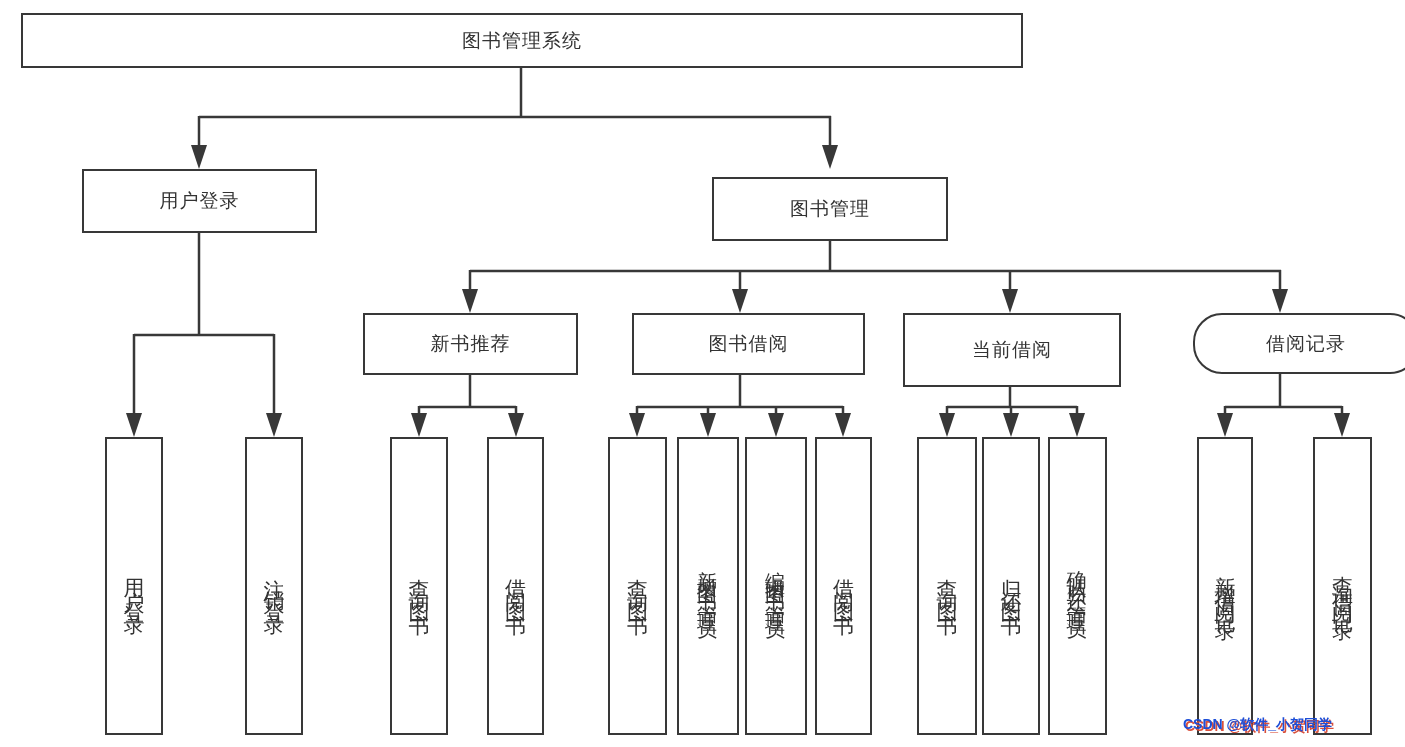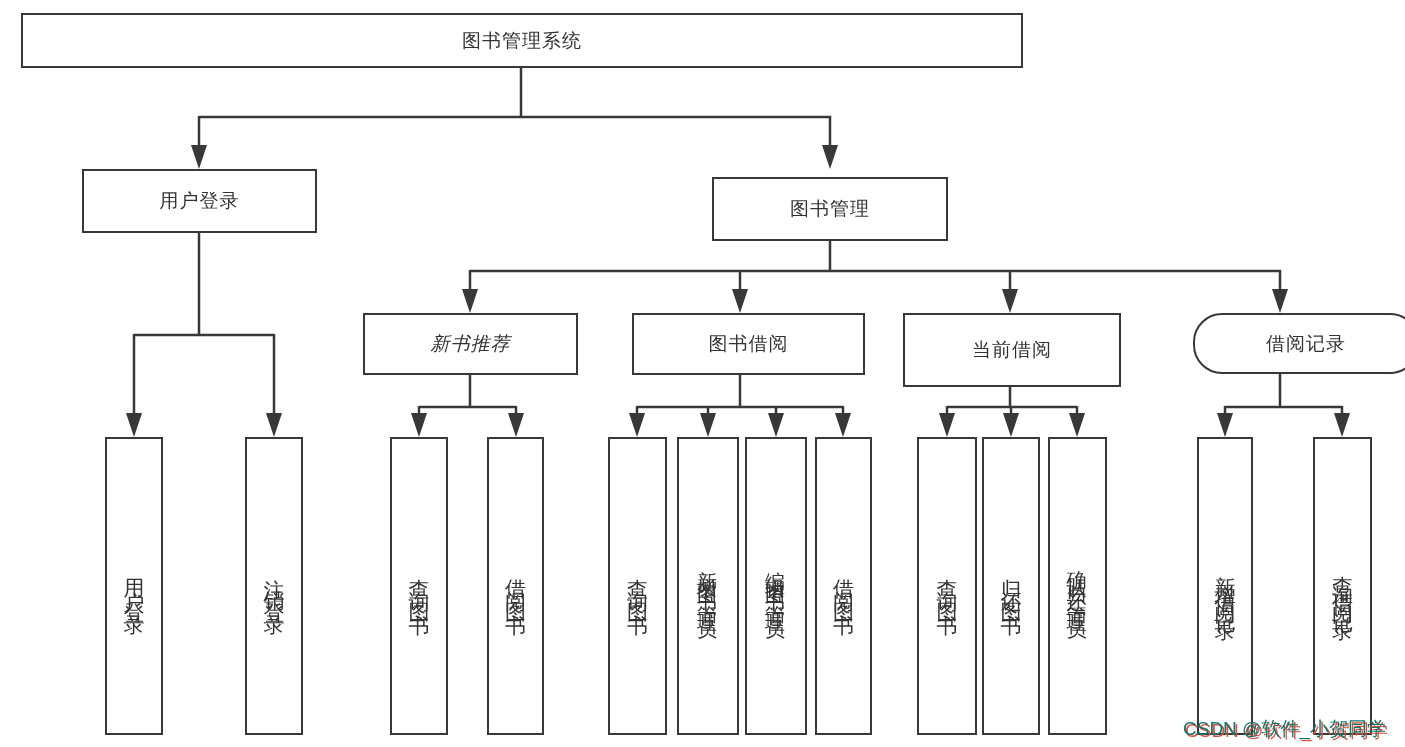--- a/index.html
+++ b/index.html
@@ -34,25 +34,26 @@
     text-orientation: mixed;
     white-space: nowrap;
   }
   .v4 { font-size: 21px; letter-spacing: 12px; }
   .v6 { font-size: 21px; letter-spacing: 9px; }
   .v9 { font-size: 20px; letter-spacing: 7px; }
   .watermark {
     position: absolute;
     left: 1183px;
     top: 716px;
-    font-size: 19px;
-    color: #0f766e;
+    font-size: 14px;
+    color: #1d4ed8;
     text-shadow: 2px 2px 0 #d9503c;
     white-space: nowrap;
     z-index: 10;
+    font-weight: bold;
   }
 </style>
 </head>
 <body>
 
 <div class="stage">
 
   <svg class="connector-layer" viewBox="0 0 1405 747" xmlns="http://www.w3.org/2000/svg">
     <g stroke="#383838" stroke-width="2.5" fill="none">
       <path d="M521 68 V118 M199 117 H831 M199 116 V146 M830 116 V146"></path>
@@ -84,21 +85,21 @@
       <polygon points="1217,413 1233,413 1225,437"></polygon>
       <polygon points="1334,413 1350,413 1342,437"></polygon>
     </g>
   </svg>
 
   <div class="box hlabel" style="left:21px; top:13px; width:1002px; height:55px;">图书管理系统</div>
 
   <div class="box hlabel" style="left:82px; top:169px; width:235px; height:64px;">用户登录</div>
   <div class="box hlabel" style="left:712px; top:169px; width:236px; height:64px;margin-top:8px;">图书管理</div>
 
-  <div class="box hlabel" style="left:363px; top:313px; width:215px; height:62px;font-style:italic;">新书推荐</div>
+  <div class="box hlabel" style="left:363px; top:313px; width:215px; height:62px;">新书推荐</div>
   <div class="box hlabel" style="left:632px; top:313px; width:233px; height:62px;">图书借阅</div>
   <div class="box hlabel" style="left:903px; top:313px; width:218px; height:74px;">当前借阅</div>
   <div class="box hlabel" style="left:1193px; top:313px; width:226px; height:61px;border-radius:29px;">借阅记录</div>
 
   <div class="box" style="left:105px; top:437px; width:58px; height:298px;">
     <span class="vtext v4">用户登录</span>
   </div>
   <div class="box" style="left:245px; top:437px; width:58px; height:298px;">
     <span class="vtext v4">注销登录</span>
   </div>

